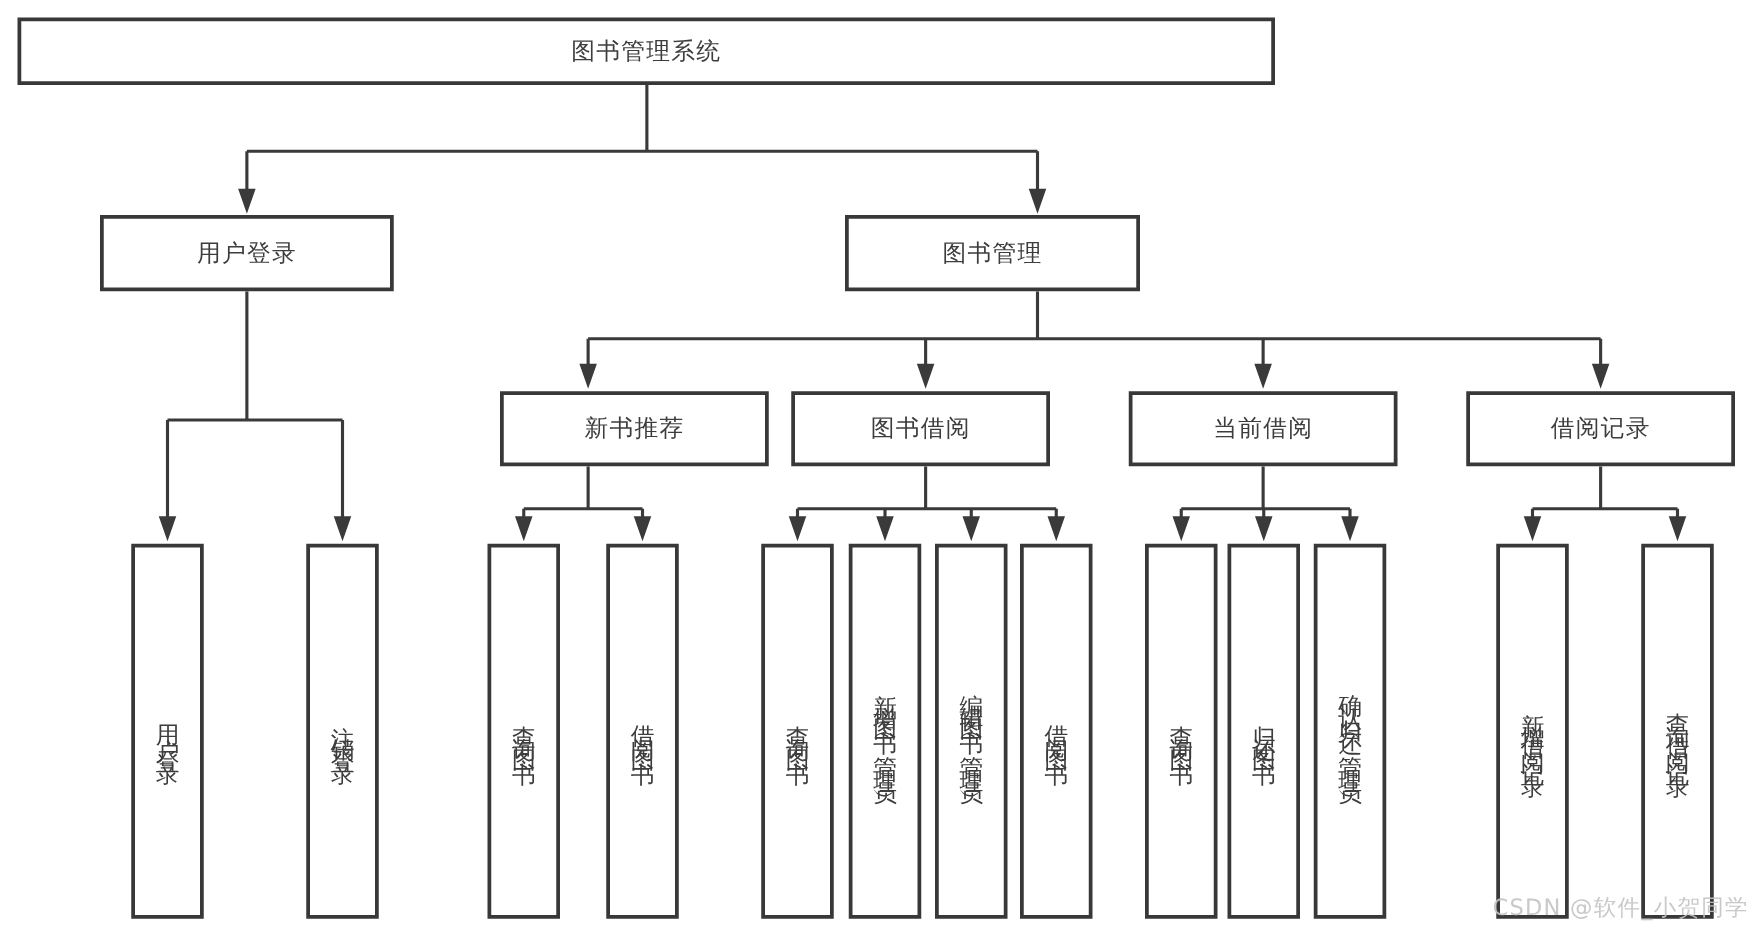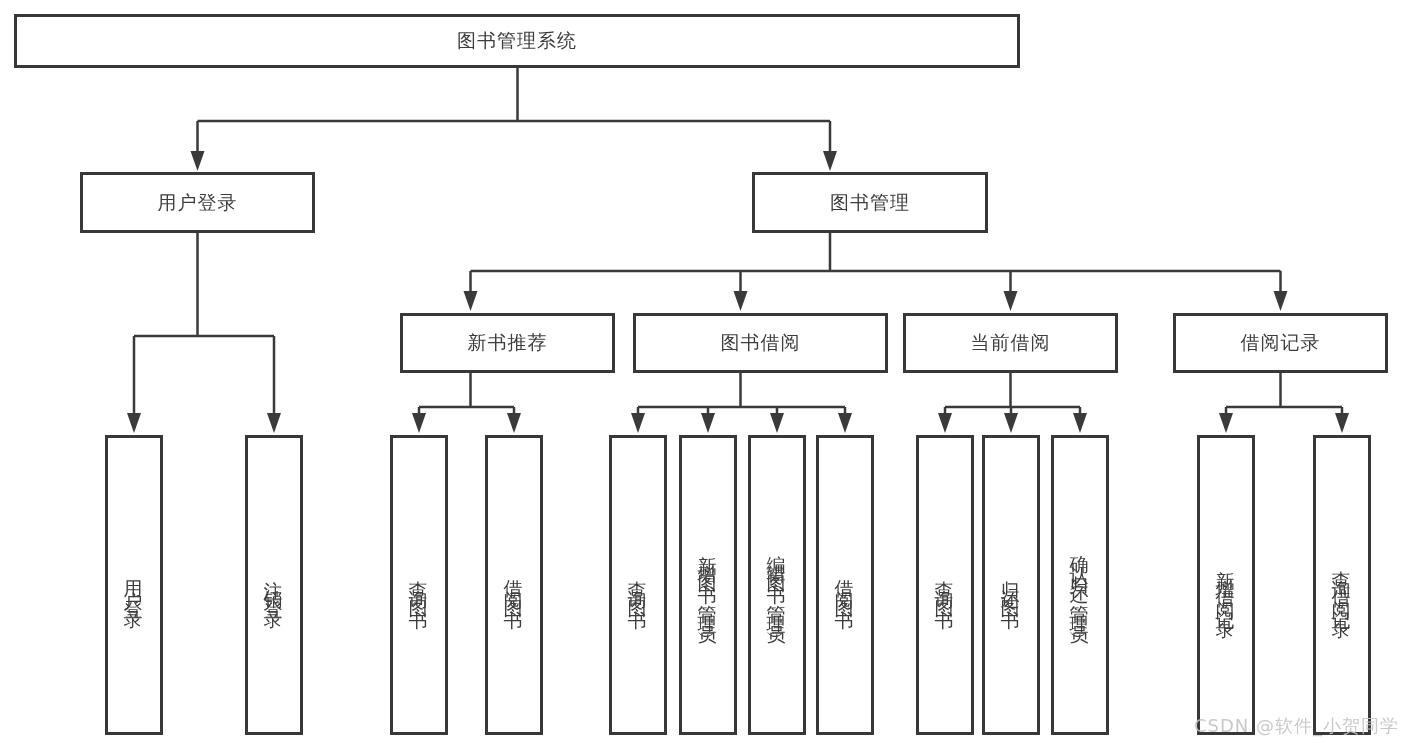--- a/index.html
+++ b/index.html
@@ -12,23 +12,23 @@
     position:absolute;z-index:1;background:#ffffff;border:3px solid #383838;
     box-sizing:border-box;display:flex;align-items:center;justify-content:center;
     color:#3d3d3d;font-size:19px;letter-spacing:1px;white-space:nowrap;
   }
   .leaf{
     top:435px;width:58px;height:300px;
     writing-mode:vertical-rl;letter-spacing:10px;font-size:19px;white-space:normal;
   }
   #r0{left:14px;top:14px;width:1006px;height:54px;}
   #a1{left:80px;top:172px;width:235px;height:61px;}
-  #a2{left:752px;top:172px;width:236px;height:61px;}
+  #a2{left:676px;top:172px;width:236px;height:61px;}
   #b1{left:363px;top:313px;width:215px;height:60px;margin-left:37px;}
-  #b2{left:633px;top:313px;width:255px;height:60px;}
+  #b2{left:633px;top:313px;width:207px;height:60px;}
   #b3{left:903px;top:313px;width:215px;height:60px;}
   #b4{left:1173px;top:313px;width:215px;height:60px;}
   #c1{left:105px;} #c2{left:245px;}
   #c3{left:390px;} #c4{left:485px;}
   #c5{left:609px;} #c6{left:679px;} #c7{left:748px;} #c8{left:816px;}
   #c9{left:916px;} #c10{left:982px;} #c11{left:1051px;}
   #c12{left:1197px;} #c13{left:1313px;}
   #watermark{
     position:absolute;z-index:5;right:6px;top:714px;
     font-size:18px;color:rgba(195,195,195,0.9);letter-spacing:1px;

